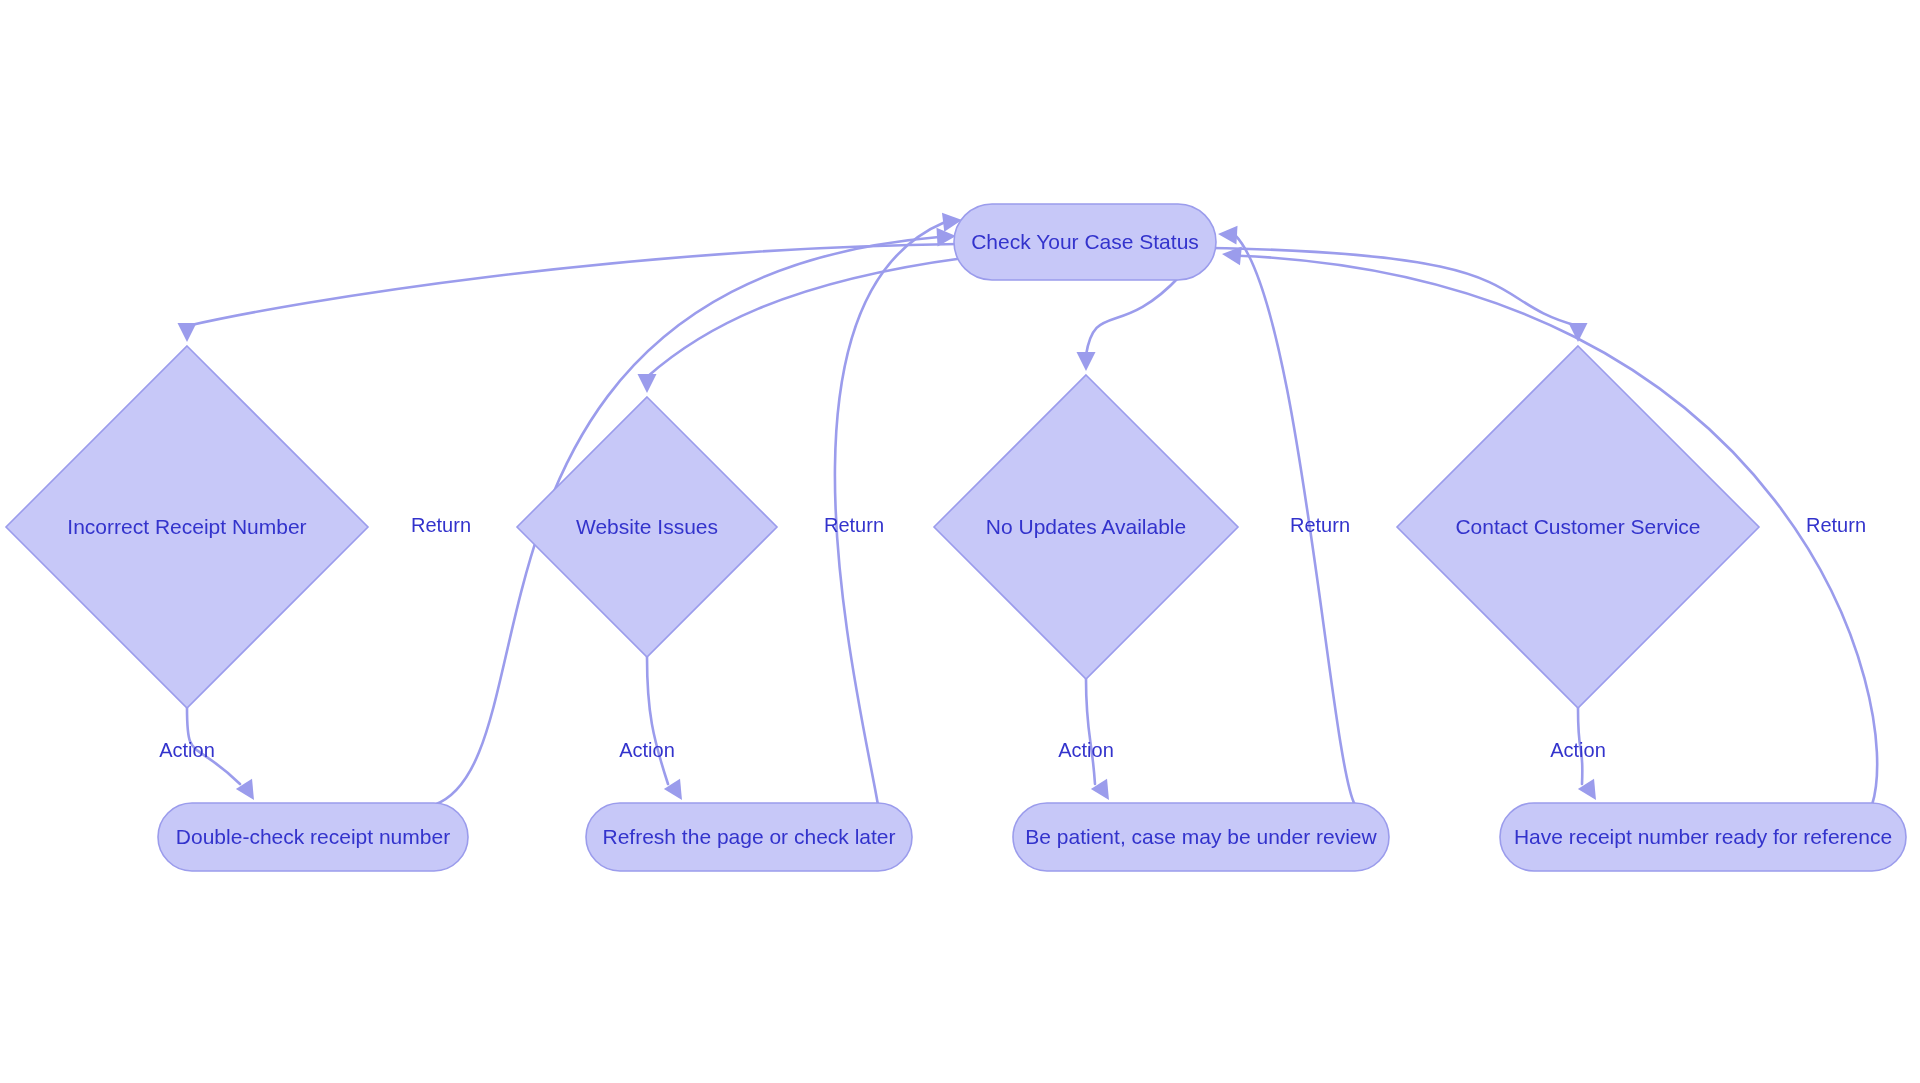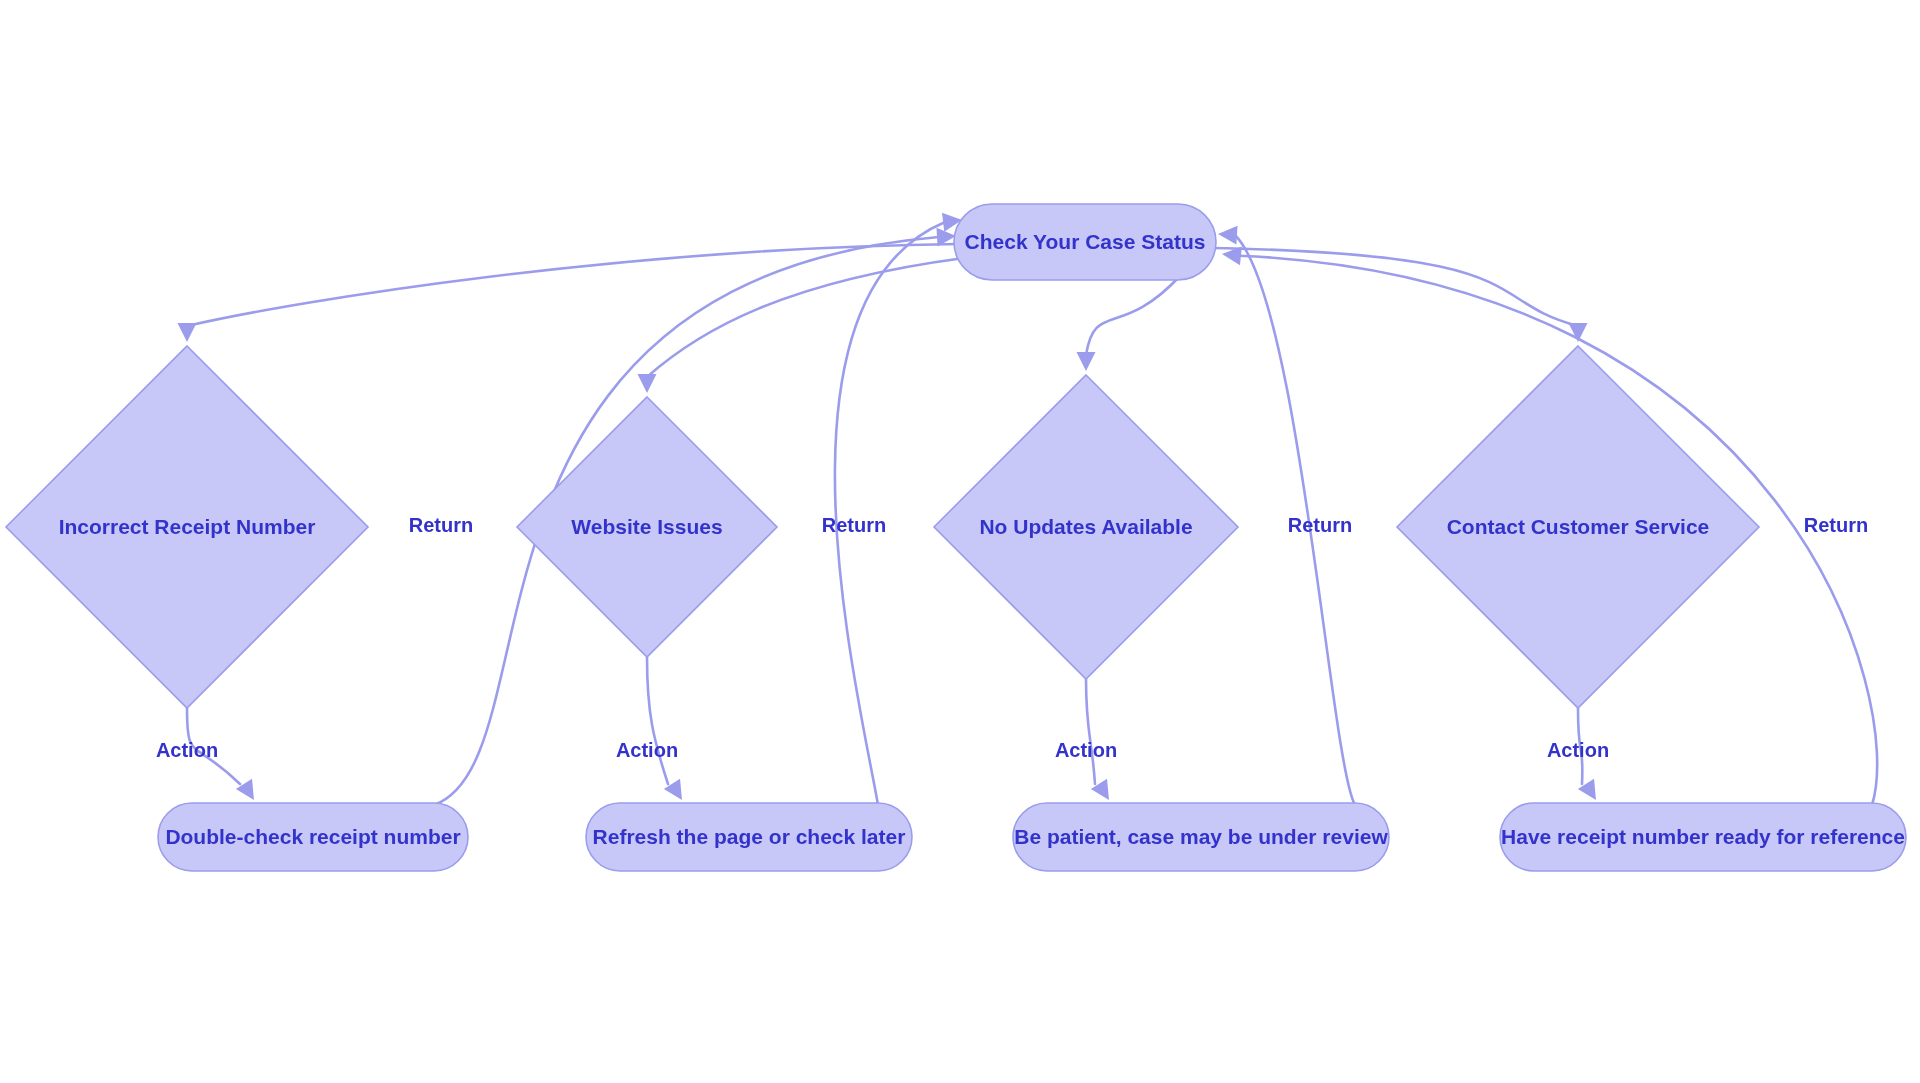--- a/index.html
+++ b/index.html
@@ -1,19 +1,19 @@
 <!DOCTYPE html>
 <html><head>
 <meta charset="utf-8">
 <title>Flowchart</title>
 <style>
   html,body{margin:0;padding:0;background:#ffffff;}
   body{width:1920px;height:1083px;overflow:hidden;
        font-family:"Liberation Sans","DejaVu Sans",sans-serif;}
-  #stage{position:relative;width:1920px;height:1083px;background:#ffffff;font-weight:bold;}
+  #stage{position:relative;width:1920px;height:1083px;background:#ffffff;}
   svg#diagram{position:absolute;left:0;top:0;width:1920px;height:1083px;display:block;}
   .node-fill{fill:#c7c8f8;stroke:#9b9cec;stroke-width:1.6;}
   .edge{fill:none;stroke:#9b9cec;stroke-width:2.6;stroke-linecap:round;}
   .node-label{fill:#3333cc;font-family:"Liberation Sans","DejaVu Sans",sans-serif;
               font-size:21px;text-anchor:middle;dominant-baseline:middle;}
   .node-label.root{font-size:21px;}
   .edge-label{fill:#3333cc;font-family:"Liberation Sans","DejaVu Sans",sans-serif;
               font-size:20px;text-anchor:middle;dominant-baseline:middle;}
   .arrow-head{fill:#9b9cec;stroke:none;}
 </style>

